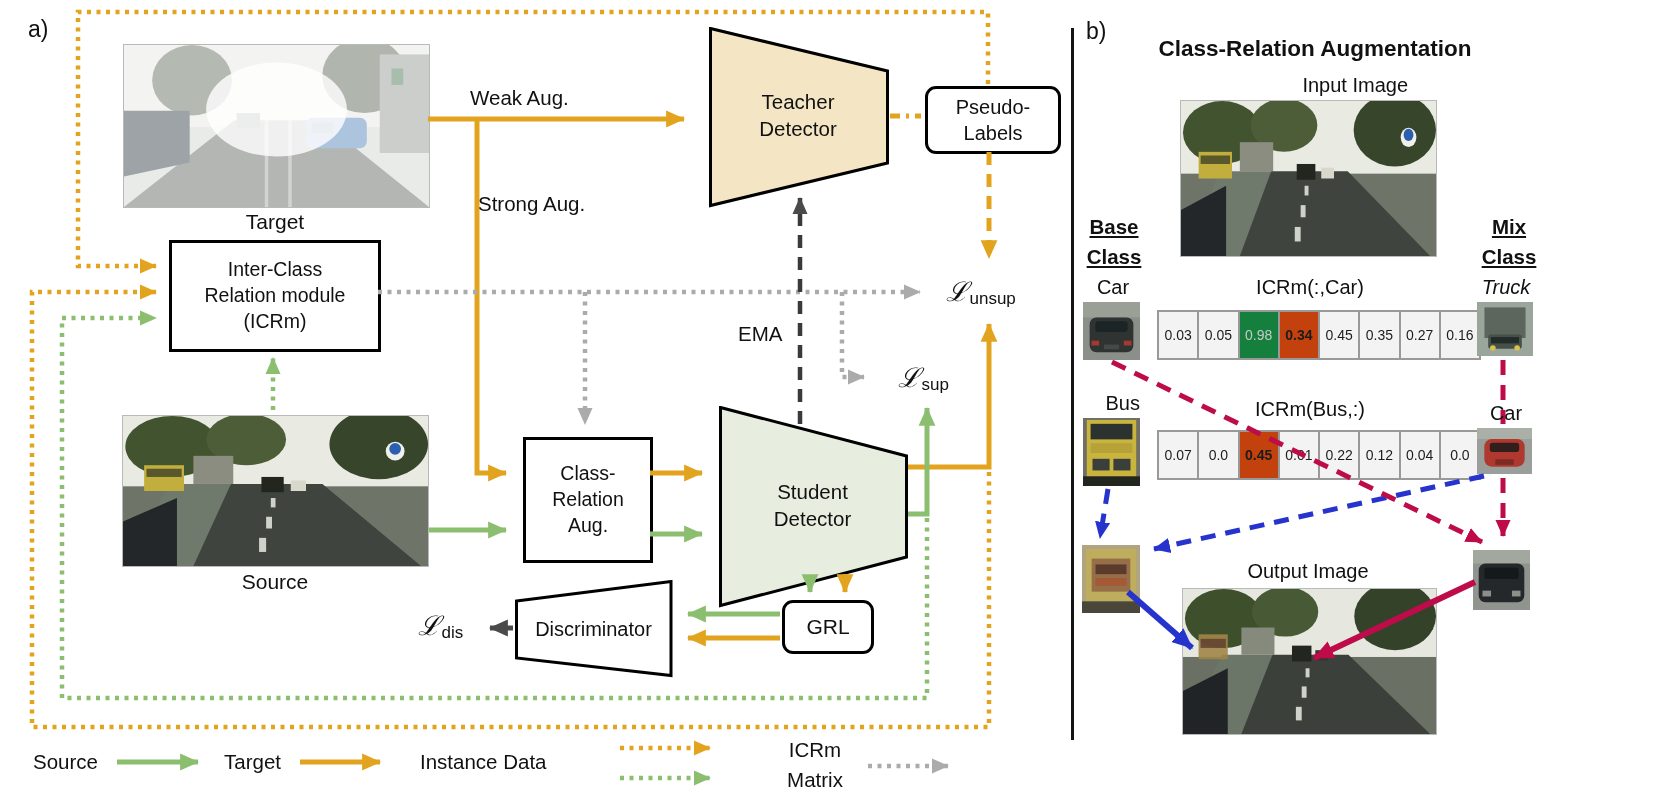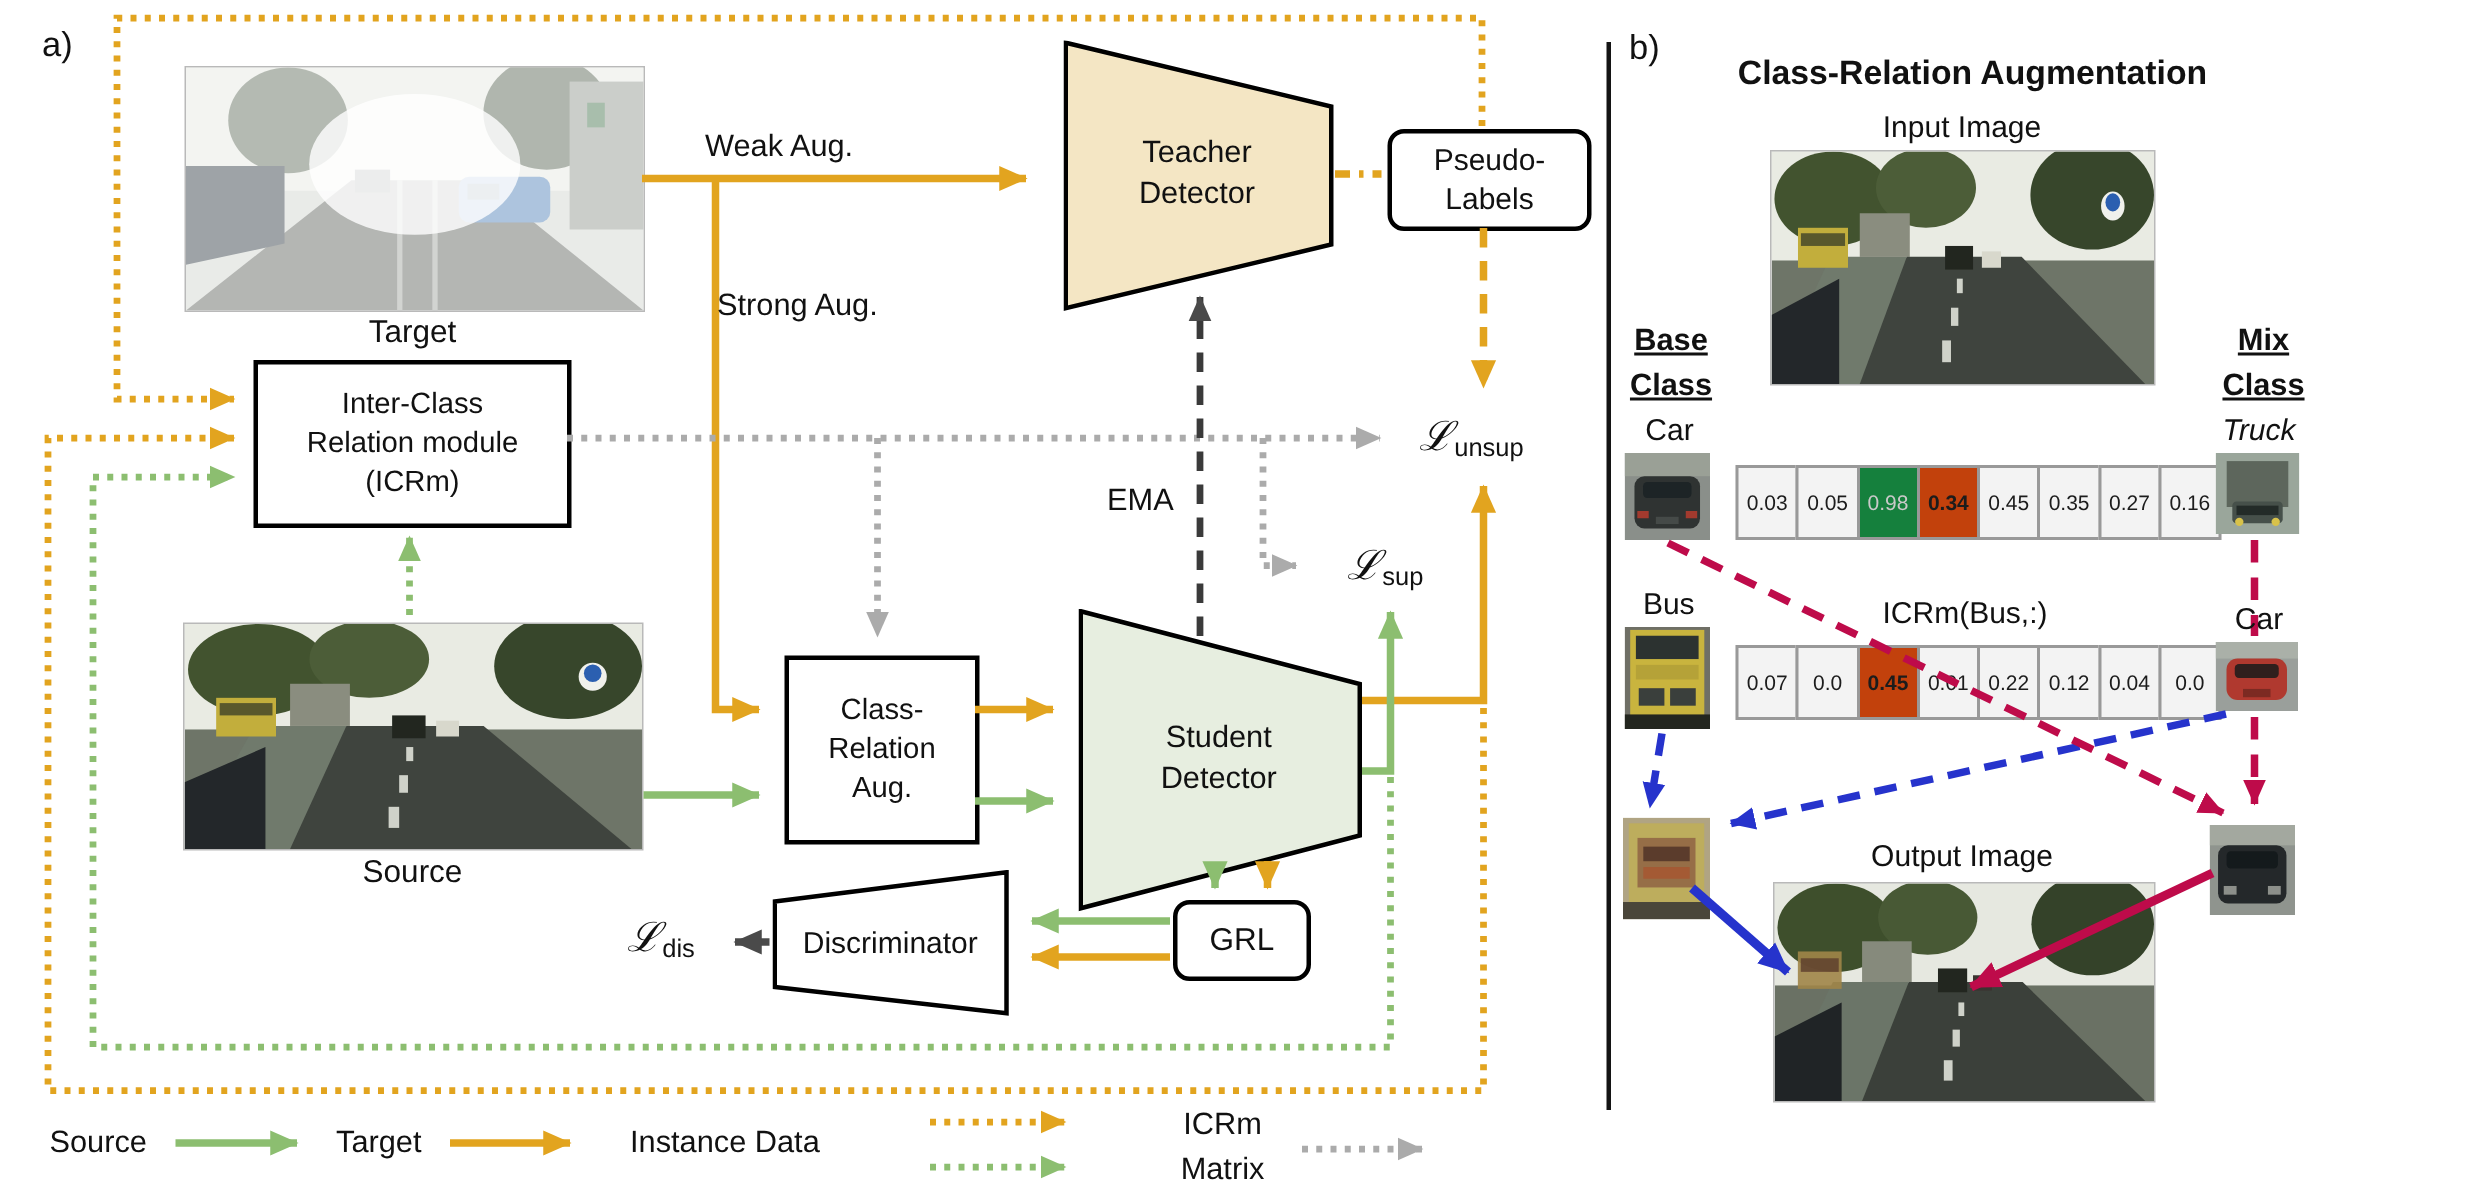--- a/index.html
+++ b/index.html
@@ -214,21 +214,21 @@
   <div class="lbl legend-text" style="left:420px;top:750px;">Instance Data</div>
   <div class="lbl legend-text" style="left:775px;top:735px;text-align:center;width:80px;line-height:1.45;">
     <div>ICRm</div>
     <div>Matrix</div>
   </div>
 
   <div class="divider"></div>
 
   <div class="lbl" style="left:1086px;top:18px;font-size:23px;">b)</div>
   <div class="lbl btitle" style="left:1120px;top:36px;width:390px;white-space:normal;">Class-Relation Augmentation</div>
-  <div class="cap" style="left:1208px;top:74px;width:200px;font-size:20px;">Input Image</div>
+  <div class="cap" style="left:1208px;top:74px;width:200px;font-size:20px;text-align:right;">Input Image</div>
 
   <div class="photo" style="left:1180px;top:100px;width:255px;height:155px;">
     <svg width="255" height="155" viewBox="0 0 260 128" preserveAspectRatio="none">
       <rect width="260" height="128" fill="#6e7568"></rect>
       <rect x="0" y="0" width="260" height="60" fill="#e9ebe3"></rect>
       <ellipse cx="42" cy="26" rx="40" ry="26" fill="#42532f"></ellipse>
       <ellipse cx="105" cy="20" rx="34" ry="22" fill="#4c5d38"></ellipse>
       <ellipse cx="218" cy="24" rx="42" ry="30" fill="#37462b"></ellipse>
       <rect x="60" y="34" width="34" height="24" fill="#8a8d7f"></rect>
       <polygon points="6,128 254,128 170,58 92,58" fill="#3f443e"></polygon>
@@ -260,20 +260,21 @@
     <svg width="57" height="58" viewBox="0 0 60 60" preserveAspectRatio="none">
       <rect width="60" height="60" fill="#8a8f8a"></rect>
         <rect x="0" y="0" width="60" height="16" fill="#9aa096"></rect>
       <rect x="7" y="16" width="46" height="36" rx="7" fill="#2f3332"></rect>
       <rect x="13" y="20" width="34" height="11" rx="3" fill="#1d2426"></rect>
       <rect x="9" y="40" width="8" height="5" fill="#a23a2e"></rect>
         <rect x="43" y="40" width="8" height="5" fill="#a23a2e"></rect>
       <rect x="22" y="44" width="16" height="5" fill="#454a48"></rect>
     </svg>
   </div>
+  <div class="cap" style="left:1160px;top:276px;width:300px;font-size:20px;">ICRm(:,Car)</div>
   <div class="mrow" style="left:1157px;top:310px;">
     <div class="cell">0.03</div>
     <div class="cell">0.05</div>
     <div class="cell gray">0.98</div>
     <div class="cell hl">0.34</div>
     <div class="cell">0.45</div>
     <div class="cell">0.35</div>
     <div class="cell">0.27</div>
     <div class="cell">0.16</div>
   </div>
@@ -282,21 +283,21 @@
     <svg width="56" height="54" viewBox="0 0 60 60" preserveAspectRatio="none">
       <rect width="60" height="60" fill="#9aa69b"></rect>
       <rect x="8" y="6" width="44" height="34" fill="#5d665c"></rect>
       <rect x="12" y="36" width="36" height="16" rx="3" fill="#46504a"></rect>
       <rect x="15" y="39" width="30" height="7" fill="#232b28"></rect>
       <circle cx="17" cy="51" r="3" fill="#d8c24a"></circle>
         <circle cx="43" cy="51" r="3" fill="#d8c24a"></circle>
     </svg>
   </div>
 
-  <div class="croplbl" style="left:1085px;top:392px;width:55px;">Bus</div>
+  <div class="croplbl" style="left:1085px;top:392px;width:55px;text-align:right;">Bus</div>
   <div class="crop" style="left:1083px;top:418px;width:57px;height:68px;">
     <svg width="57" height="68" viewBox="0 0 60 70" preserveAspectRatio="none">
       <rect width="60" height="70" fill="#6f6f66"></rect>
       <rect x="4" y="2" width="52" height="62" fill="#c9b43e"></rect>
       <rect x="8" y="6" width="44" height="16" fill="#2c3230"></rect>
       <rect x="8" y="26" width="44" height="10" fill="#b5a238"></rect>
       <rect x="10" y="42" width="18" height="12" fill="#3a3f3c"></rect>
         <rect x="32" y="42" width="18" height="12" fill="#3a3f3c"></rect>
       <rect x="0" y="60" width="60" height="10" fill="#23261f"></rect>
     </svg>

